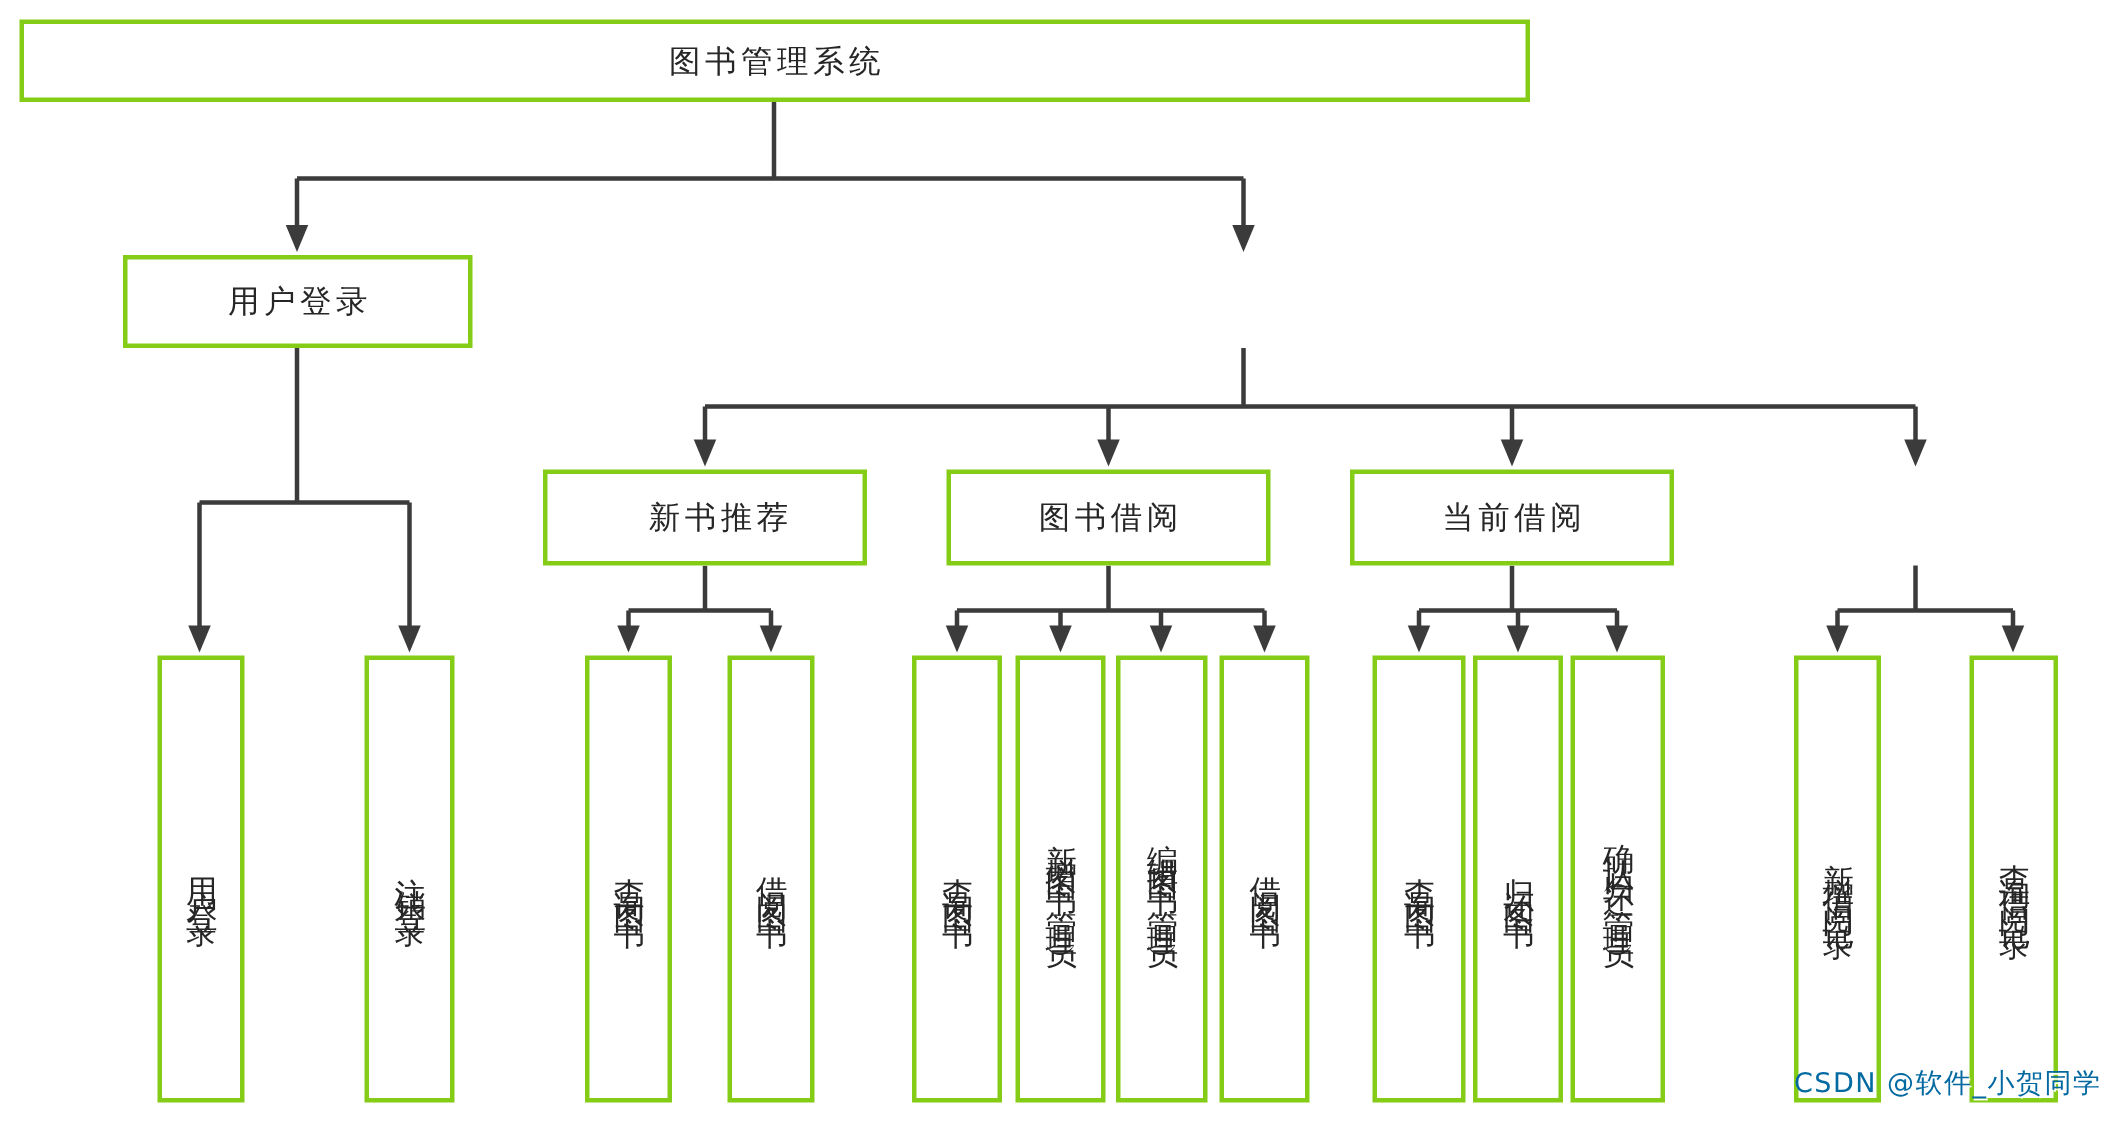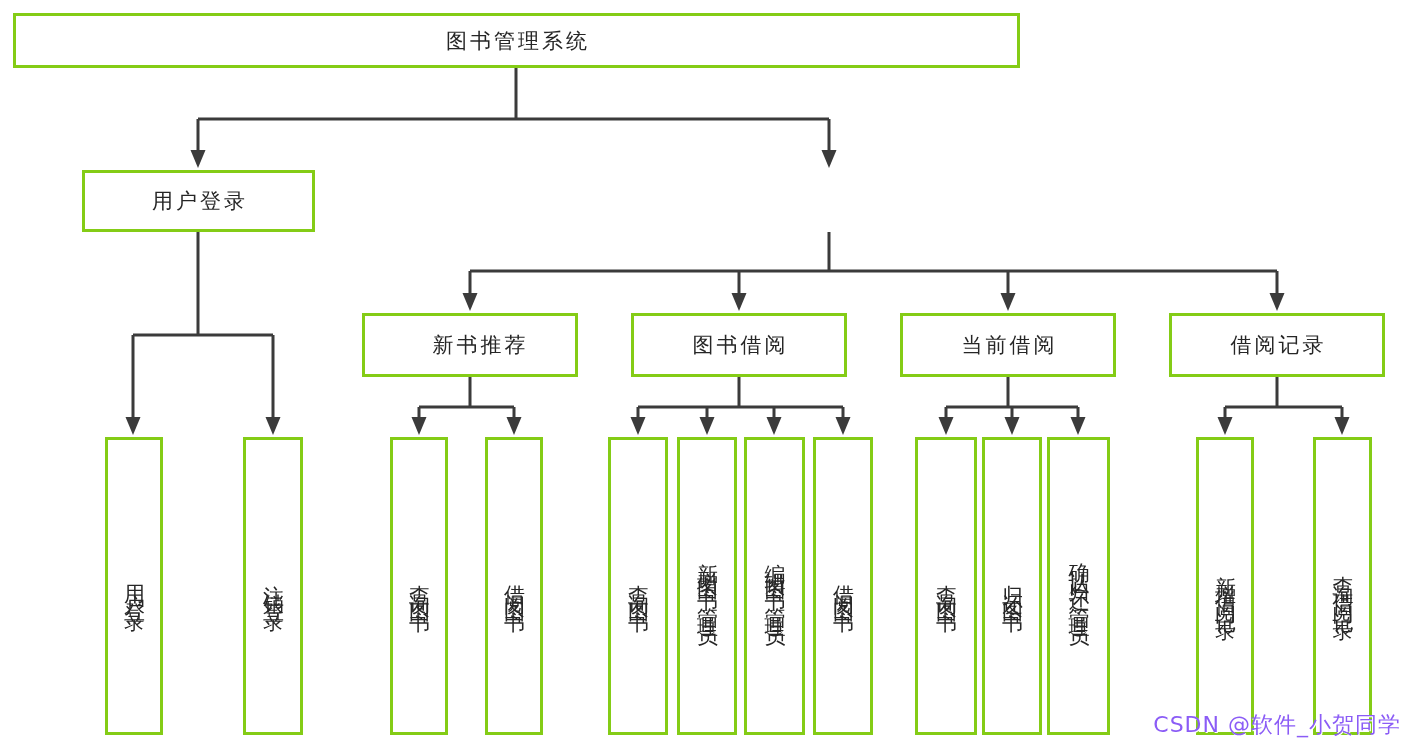--- a/index.html
+++ b/index.html
@@ -36,23 +36,23 @@
     writing-mode: vertical-rl;
     text-orientation: mixed;
     font-size: 21px;
     letter-spacing: 9px;
     line-height: 1;
   }
   .watermark {
     position: absolute;
     top: 710px;
     right: 4px;
-    font-size: 22px;
+    font-size: 18px;
     letter-spacing: 1px;
-    color: #8b5cf6;
+    color: #0369a1;
     white-space: nowrap;
     text-shadow: 1px 1px 0 #ffffff;
   }
 </style>
 </head>
 <body>
 
 <div class="stage">
 
   <svg class="connectors" width="1405" height="747" viewBox="0 0 1405 747" xmlns="http://www.w3.org/2000/svg">
@@ -114,21 +114,20 @@
     </g>
   </svg>
 
   <div class="node hnode" style="left:13px; top:13px; width:1007px; height:55px;">图书管理系统</div>
 
   <div class="node hnode" style="left:82px; top:170px; width:233px; height:62px;">用户登录</div>
 
   <div class="node hnode" style="left:362px; top:313px; width:216px; height:64px;padding-left:18px;">新书推荐</div>
   <div class="node hnode" style="left:900px; top:313px; width:216px; height:64px;">当前借阅</div>
   <div class="node hnode" style="left:631px; top:313px; width:216px; height:64px;">图书借阅</div>
-  <div class="node hnode" style="left:1169px; top:313px; width:216px; height:64px;">借阅记录</div>
 
   <div class="node vnode" style="left:105px; top:437px; width:58px; height:298px;">用户登录</div>
   <div class="node vnode" style="left:243px; top:437px; width:60px; height:298px;">注销登录</div>
 
   <div class="node vnode" style="left:390px; top:437px; width:58px; height:298px;">查询图书</div>
   <div class="node vnode" style="left:485px; top:437px; width:58px; height:298px;">借阅图书</div>
 
   <div class="node vnode" style="left:608px; top:437px; width:60px; height:298px;">查询图书</div>
   <div class="node vnode" style="left:677px; top:437px; width:60px; height:298px;">新增图书（管理员）</div>
   <div class="node vnode" style="left:744px; top:437px; width:61px; height:298px;">编辑图书（管理员）</div>

